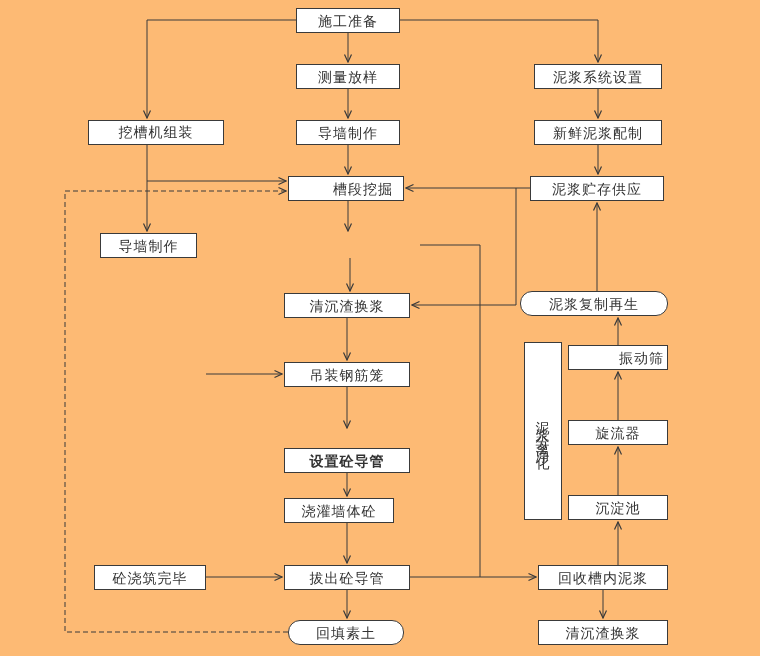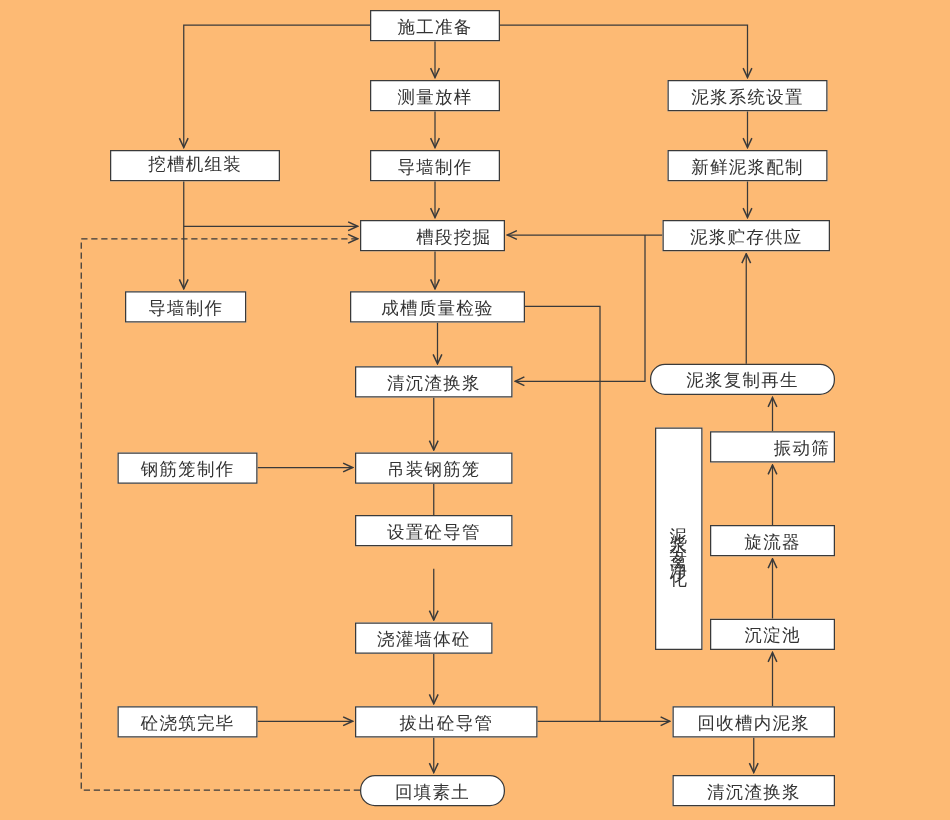--- a/index.html
+++ b/index.html
@@ -44,23 +44,23 @@
     letter-spacing: 7px;
   }
   
   .n-prep        { left: 296px; top: 8px;   width: 104px; }
   .n-survey      { left: 296px; top: 64px;  width: 104px; }
   .n-guidewall   { left: 296px; top: 120px; width: 104px; }
   .n-trench      { left: 288px; top: 176px; width: 116px; padding-left: 34px; }
   .n-quality     { left: 280px; top: 233px; width: 140px; }
   .n-cleanslurry { left: 284px; top: 293px; width: 126px; }
   .n-hoistcage   { left: 284px; top: 362px; width: 126px; }
-  .n-setpipe     { left: 284px; top: 412px; width: 126px; }
+  .n-setpipe     { left: 284px; top: 448px; width: 126px; font-weight: bold; }
   .n-pour        { left: 284px; top: 498px; width: 110px; }
-  .n-pullpipe    { left: 284px; top: 565px; width: 146px; }
+  .n-pullpipe    { left: 284px; top: 565px; width: 126px; }
   .n-backfill    { left: 288px; top: 620px; width: 116px; border-radius: 12px; }
   
   .n-excavator   { left: 88px;  top: 120px; width: 136px; font-family: Liberation Mono, monospace; }
   .n-earth       { left: 100px; top: 233px; width: 97px;  }
   .n-cagefab     { left: 94px;  top: 362px; width: 112px; }
   .n-pourdone    { left: 94px;  top: 565px; width: 112px; }
   
   .n-slurrysys   { left: 534px; top: 64px;  width: 128px; }
   .n-freshslurry { left: 534px; top: 120px; width: 128px; }
   .n-storage     { left: 530px; top: 176px; width: 134px; }
@@ -121,31 +121,29 @@
     <line x1="618" y1="495" x2="618" y2="447" marker-end="url(#arrow)"></line>
     <line x1="618" y1="565" x2="618" y2="522" marker-end="url(#arrow)"></line>
 
     <line x1="603" y1="590" x2="603" y2="618" marker-end="url(#arrow)"></line>
   </svg>
 
   <div class="node n-prep">施工准备</div>
   <div class="node n-survey">测量放样</div>
   <div class="node n-guidewall">导墙制作</div>
   <div class="node n-trench">槽段挖掘</div>
-  <div class="node n-quality">成槽质量检验</div>
   <div class="node n-cleanslurry">清沉渣换浆</div>
   <div class="node n-hoistcage">吊装钢筋笼</div>
   <div class="node n-setpipe">设置砼导管</div>
   <div class="node n-pour">浇灌墙体砼</div>
   <div class="node n-pullpipe">拔出砼导管</div>
   <div class="node n-backfill">回填素土</div>
 
   <div class="node n-excavator">挖槽机组装</div>
   <div class="node n-earth">导墙制作</div>
-  <div class="node n-cagefab">钢筋笼制作</div>
   <div class="node n-pourdone">砼浇筑完毕</div>
 
   <div class="node n-slurrysys">泥浆系统设置</div>
   <div class="node n-freshslurry">新鲜泥浆配制</div>
   <div class="node n-storage">泥浆贮存供应</div>
   <div class="node n-regen">泥浆复制再生</div>
   <div class="node vertical n-separation">泥浆分离净化</div>
   <div class="node n-vibscreen">振动筛</div>
   <div class="node n-cyclone">旋流器</div>
   <div class="node n-sedtank">沉淀池</div>

